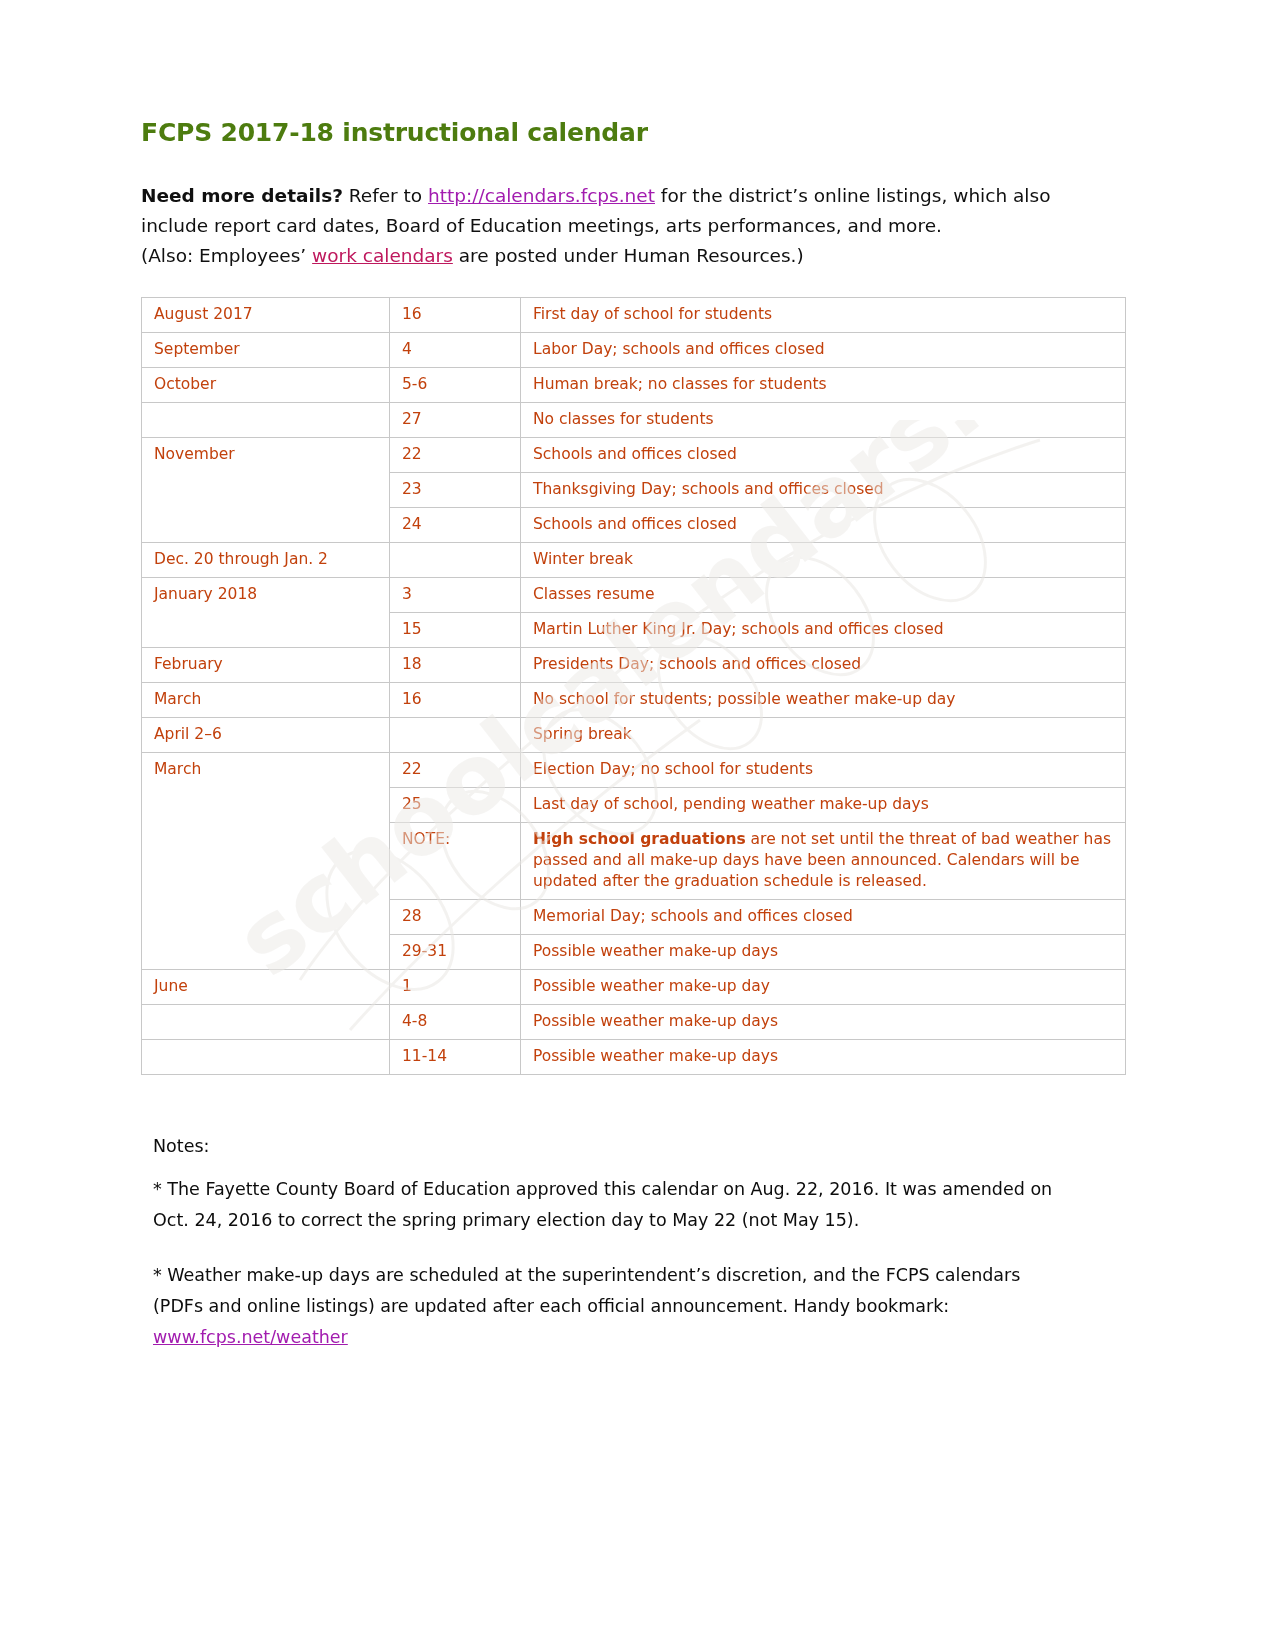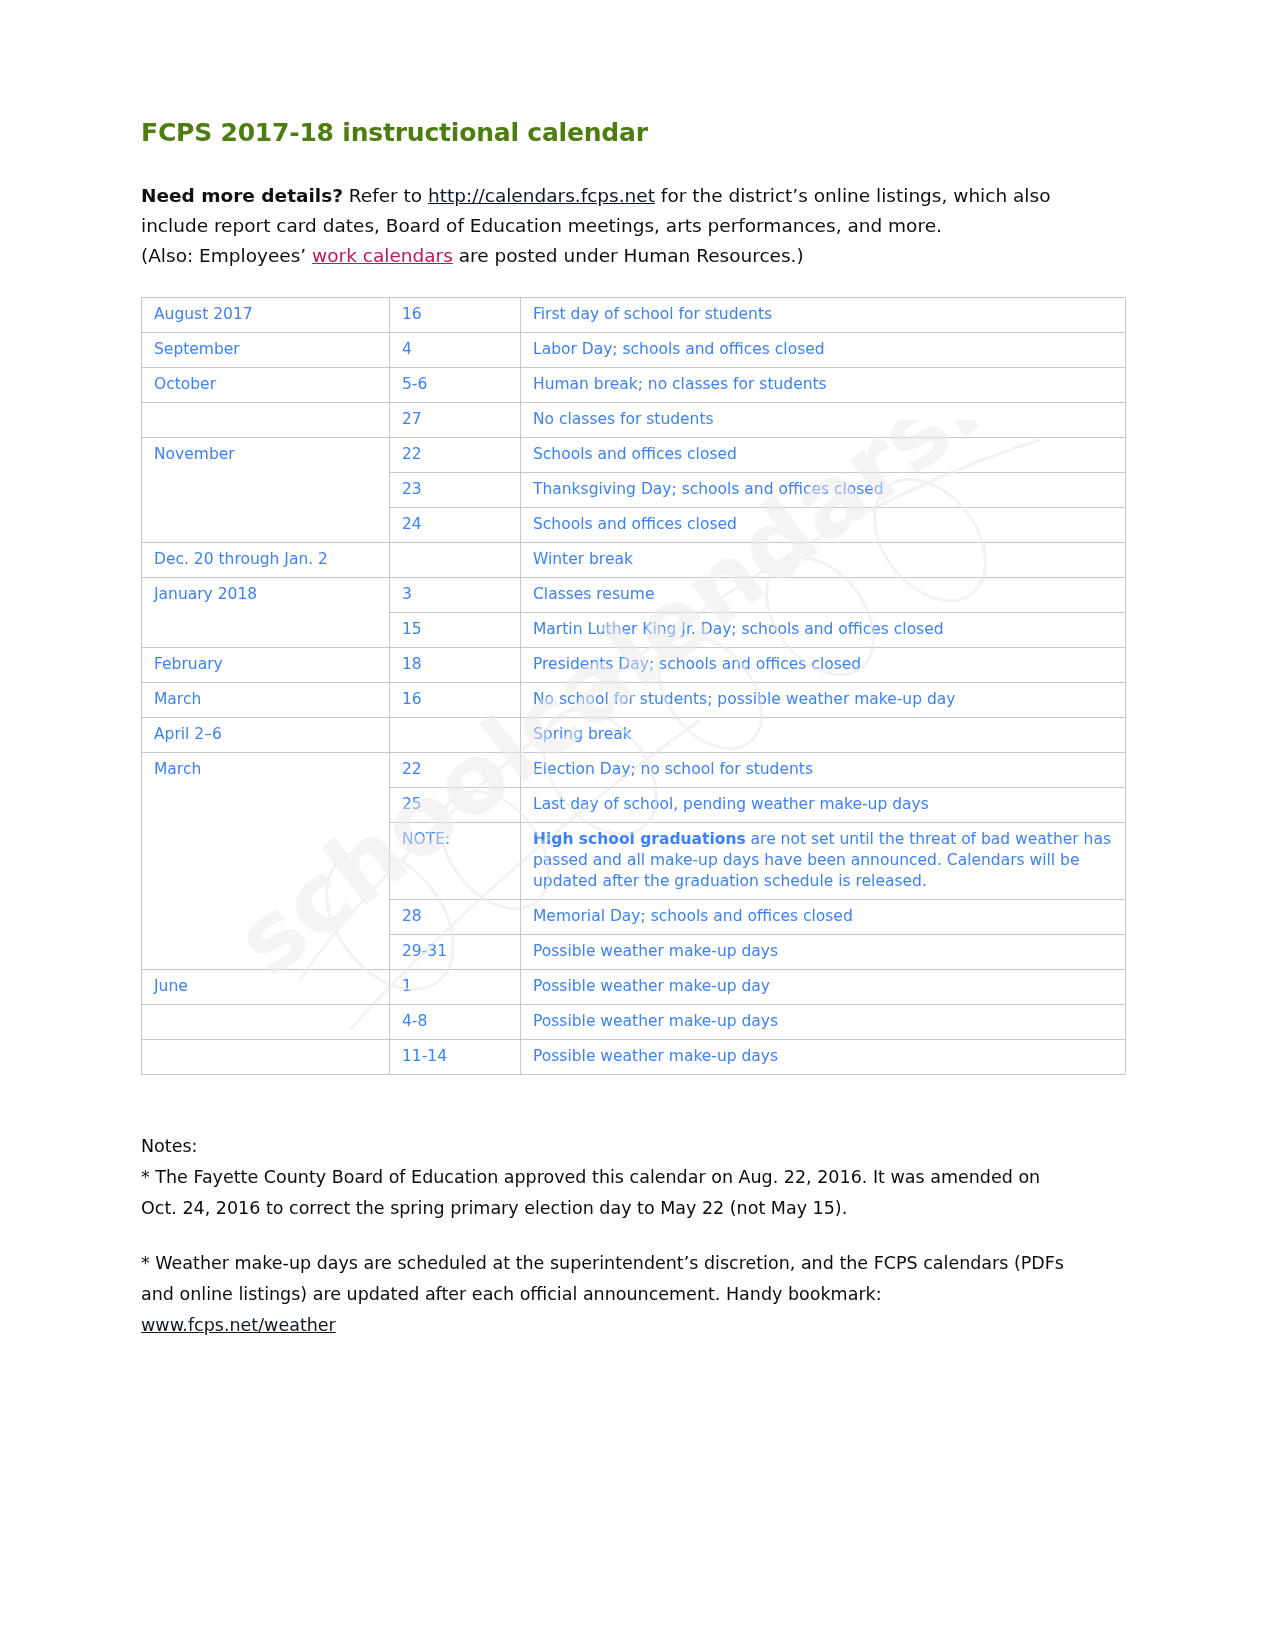--- a/index.html
+++ b/index.html
@@ -47,54 +47,54 @@
     letter-spacing: -0.2px;
   }
   .intro {
     font-size: 18.5px;
     line-height: 30px;
     margin: 0 0 26px 0;
     color: #101010;
   }
   .intro .b { font-weight: bold; }
   a.link {
-    color: #0f172a;
+    color: #a21caf;
     text-decoration: underline;
   }
   a.link2 {
     color: #be185d;
     text-decoration: underline;
   }
   table.cal {
     border-collapse: collapse;
     width: 909px;
     margin-top: 4px;
     table-layout: fixed;
   }
   table.cal td {
     border: 1px solid #c8c8c8;
     padding: 6px 12px 7px 12px;
     font-size: 15.5px;
     line-height: 21px;
     vertical-align: top;
-    color: #3b82f6;
+    color: #c2410c;
     background: #ffffff;
   }
   td.c-month { width: 223px; }
   td.c-day   { width: 106px; }
   td.c-desc  { width: 580px; }
   td.note-cell { padding-top: 8px; padding-bottom: 10px; line-height: 20px; }
   td.note-cell b { font-weight: bold; }
   .notes {
     margin-top: 56px;
     font-size: 17.5px;
     line-height: 31px;
     color: #0c0c0c;
   }
-  .notes p { margin: 0; }
+  .notes p { margin: 12px; }
   .notes p.spaced { margin-top: 24px; }
 </style>
 </head>
 <body>
 
 <div class="page">
 
   <div class="watermark">
     <svg viewBox="0 0 860 640" xmlns="http://www.w3.org/2000/svg">
       <g fill="none" stroke="#e9e6e2" stroke-width="3">

